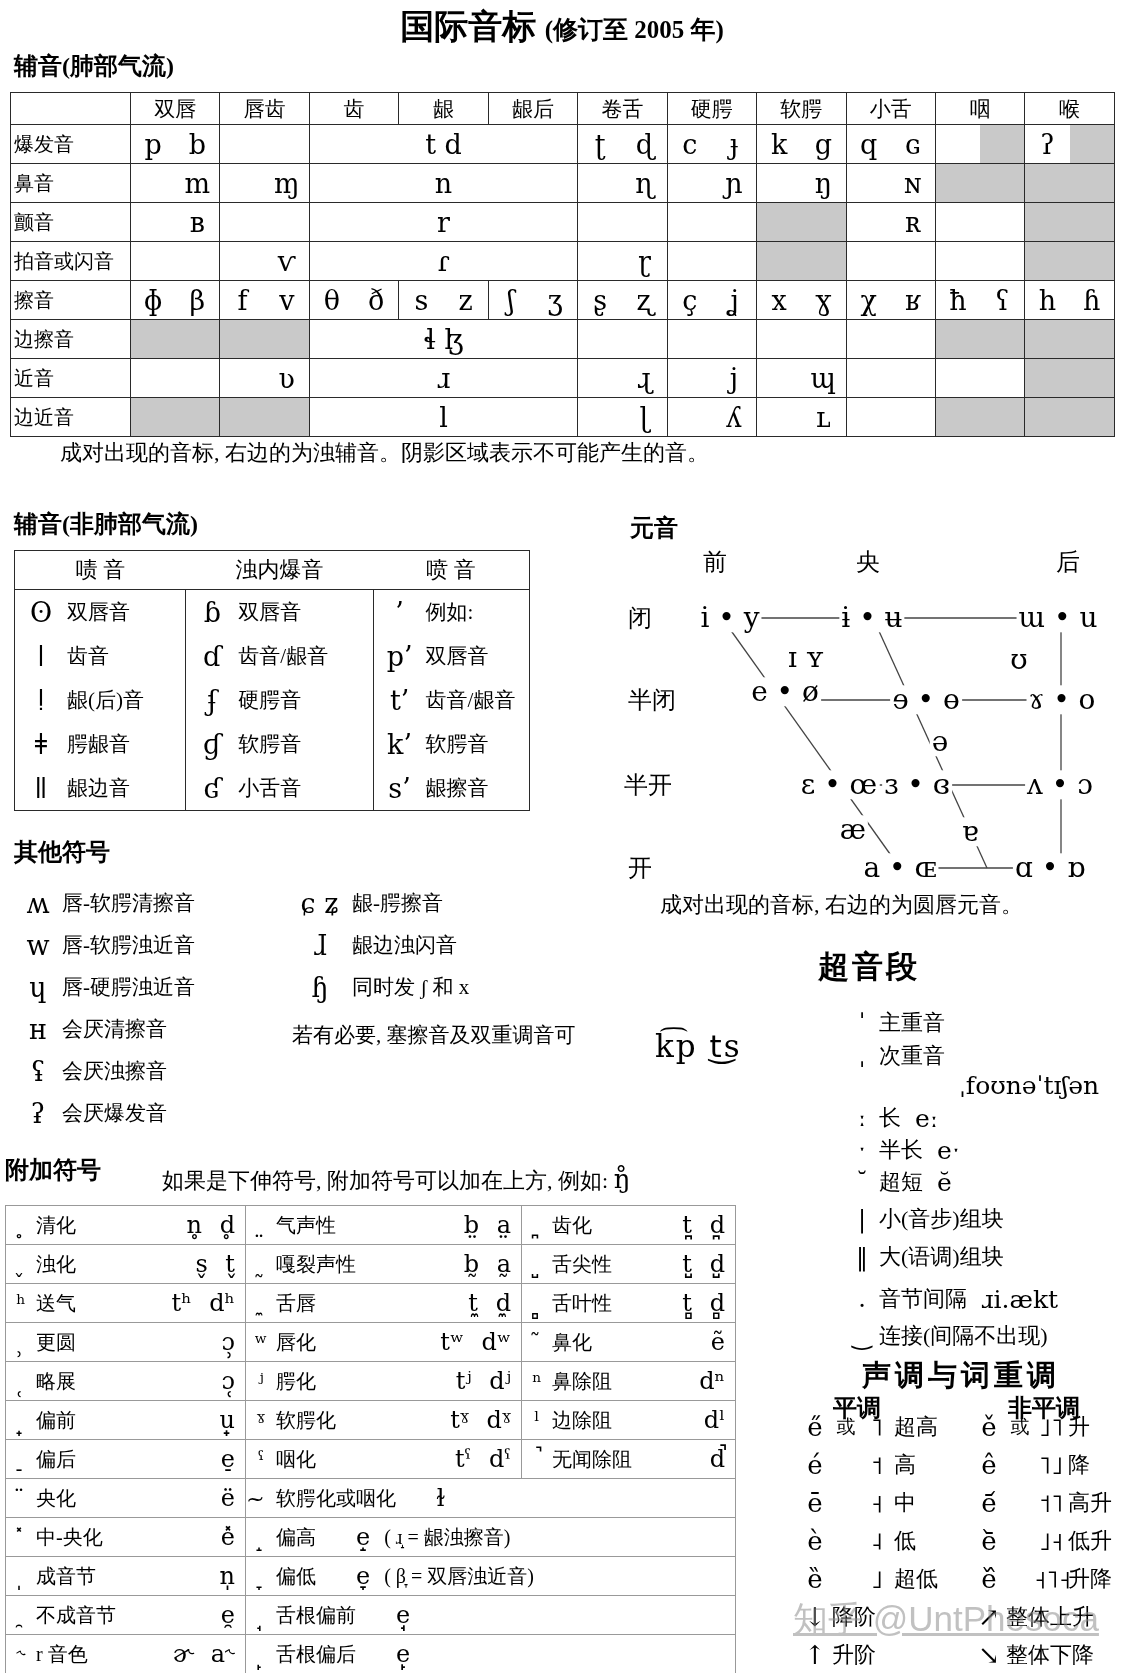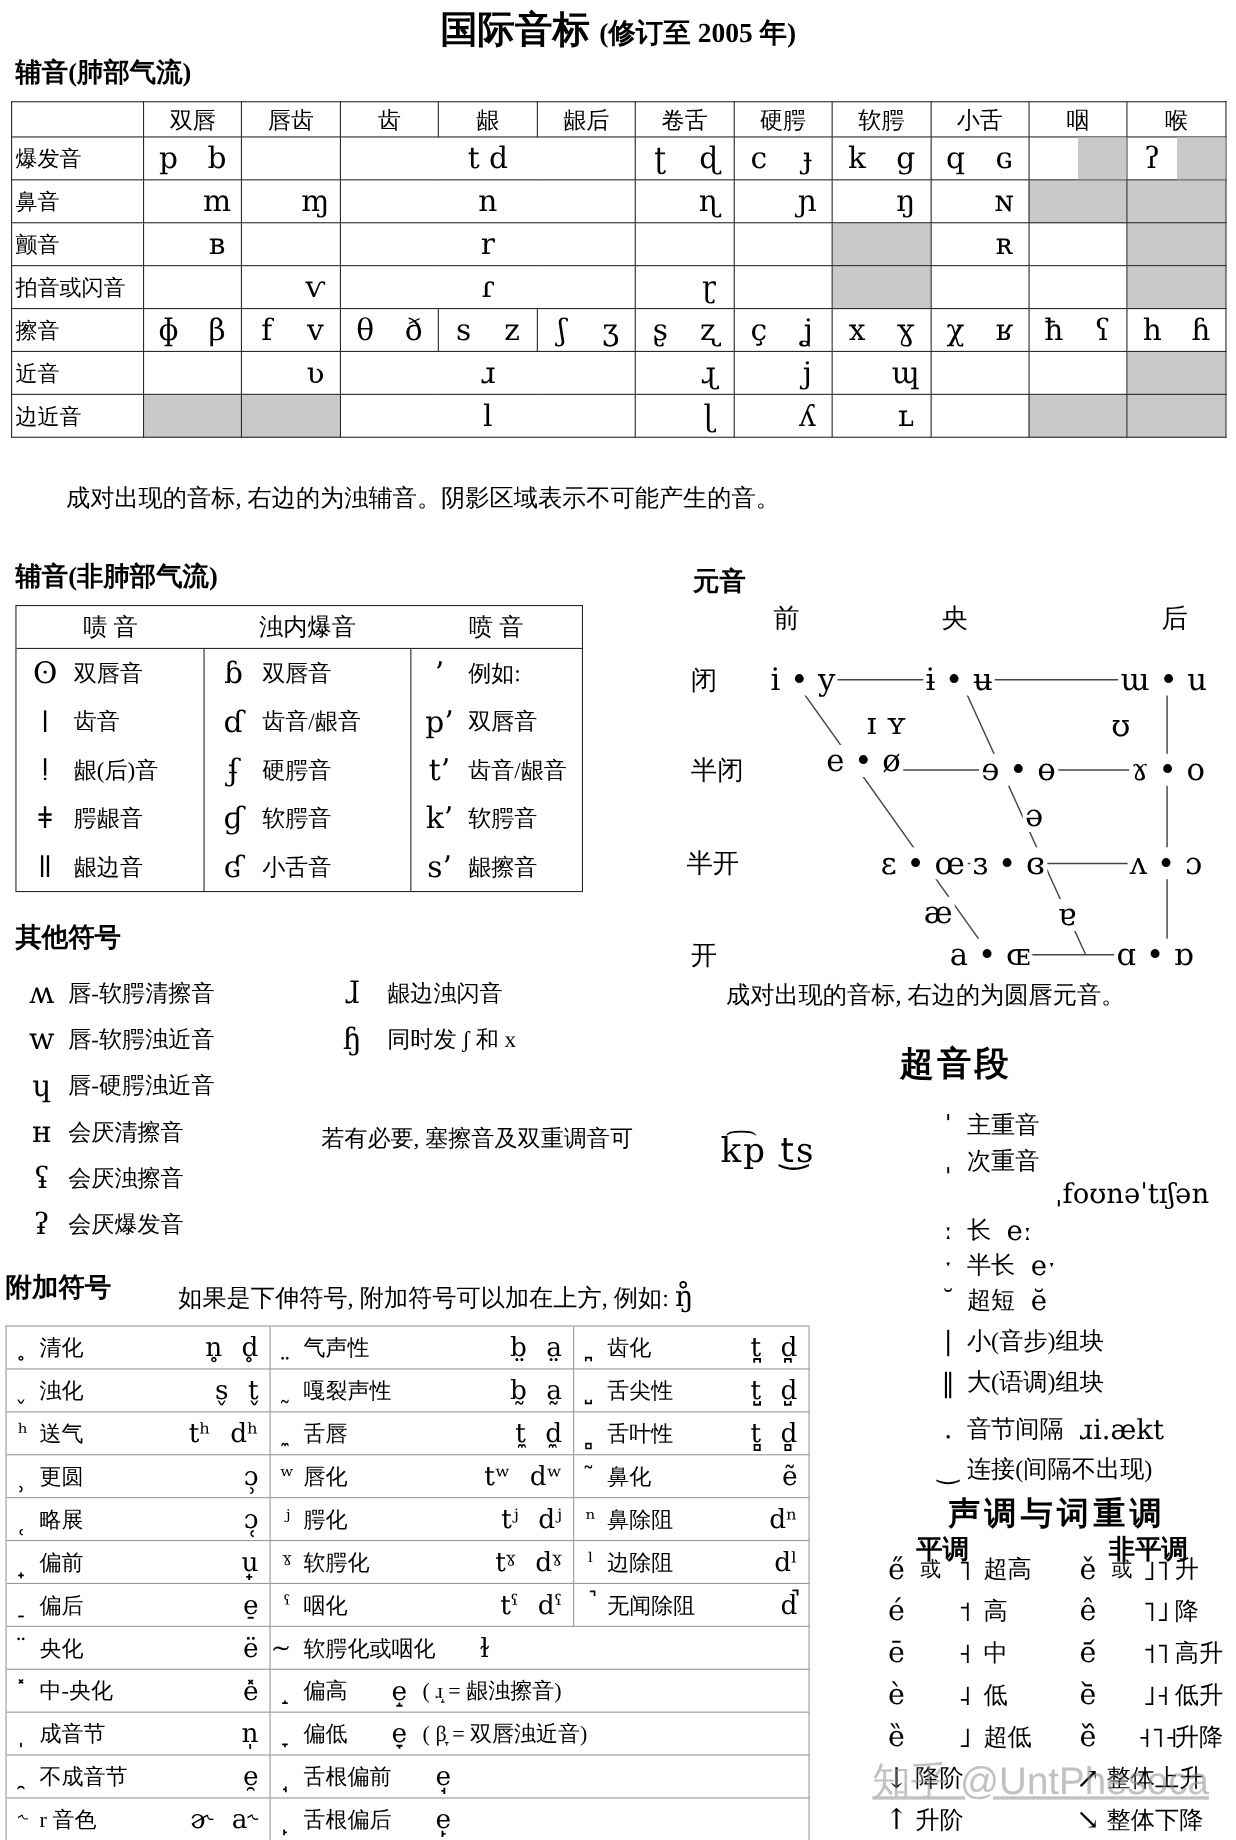--- a/index.html
+++ b/index.html
@@ -349,20 +349,34 @@
                 <span class="h ipa">ħ</span>
                 <span class="h ipa">ʕ</span>
               </div>
             </td>
             <td>
               <div class="halves">
                 <span class="h ipa">h</span>
                 <span class="h ipa">ɦ</span>
               </div>
             </td>
+          </tr>
+          <tr>
+            <th class="manner">边擦音</th>
+            <td class="shade"></td>
+            <td class="shade"></td>
+            <td colspan="3">
+              <div class="cellcenter ipa">ɬ ɮ</div>
+            </td>
+            <td></td>
+            <td></td>
+            <td></td>
+            <td></td>
+            <td class="shade"></td>
+            <td class="shade"></td>
           </tr>
           <tr>
             <th class="manner">近音</th>
             <td></td>
             <td>
               <div class="halves">
                 <span class="h ipa"></span>
                 <span class="h ipa">ʋ</span>
               </div>
             </td>
@@ -561,20 +575,24 @@
         <span class="sym ipa">ʢ</span>
         <span class="lbl">会厌浊擦音</span>
       </div>
       <div class="osrow">
         <span class="sym ipa">ʡ</span>
         <span class="lbl">会厌爆发音</span>
       </div>
     </div>
   <div class="abs" id="os-right">
       <div class="osrow">
+        <span class="sym ipa">ɕ ʑ</span>
+        <span class="lbl">龈-腭擦音</span>
+      </div>
+      <div class="osrow">
         <span class="sym ipa">ɺ</span>
         <span class="lbl">龈边浊闪音</span>
       </div>
       <div class="osrow">
         <span class="sym ipa">ɧ</span>
         <span class="lbl">同时发 ʃ 和 x</span>
       </div>
     </div>
   <div class="abs affnote">
     <div>若有必要, 塞擦音及双重调音可</div>

